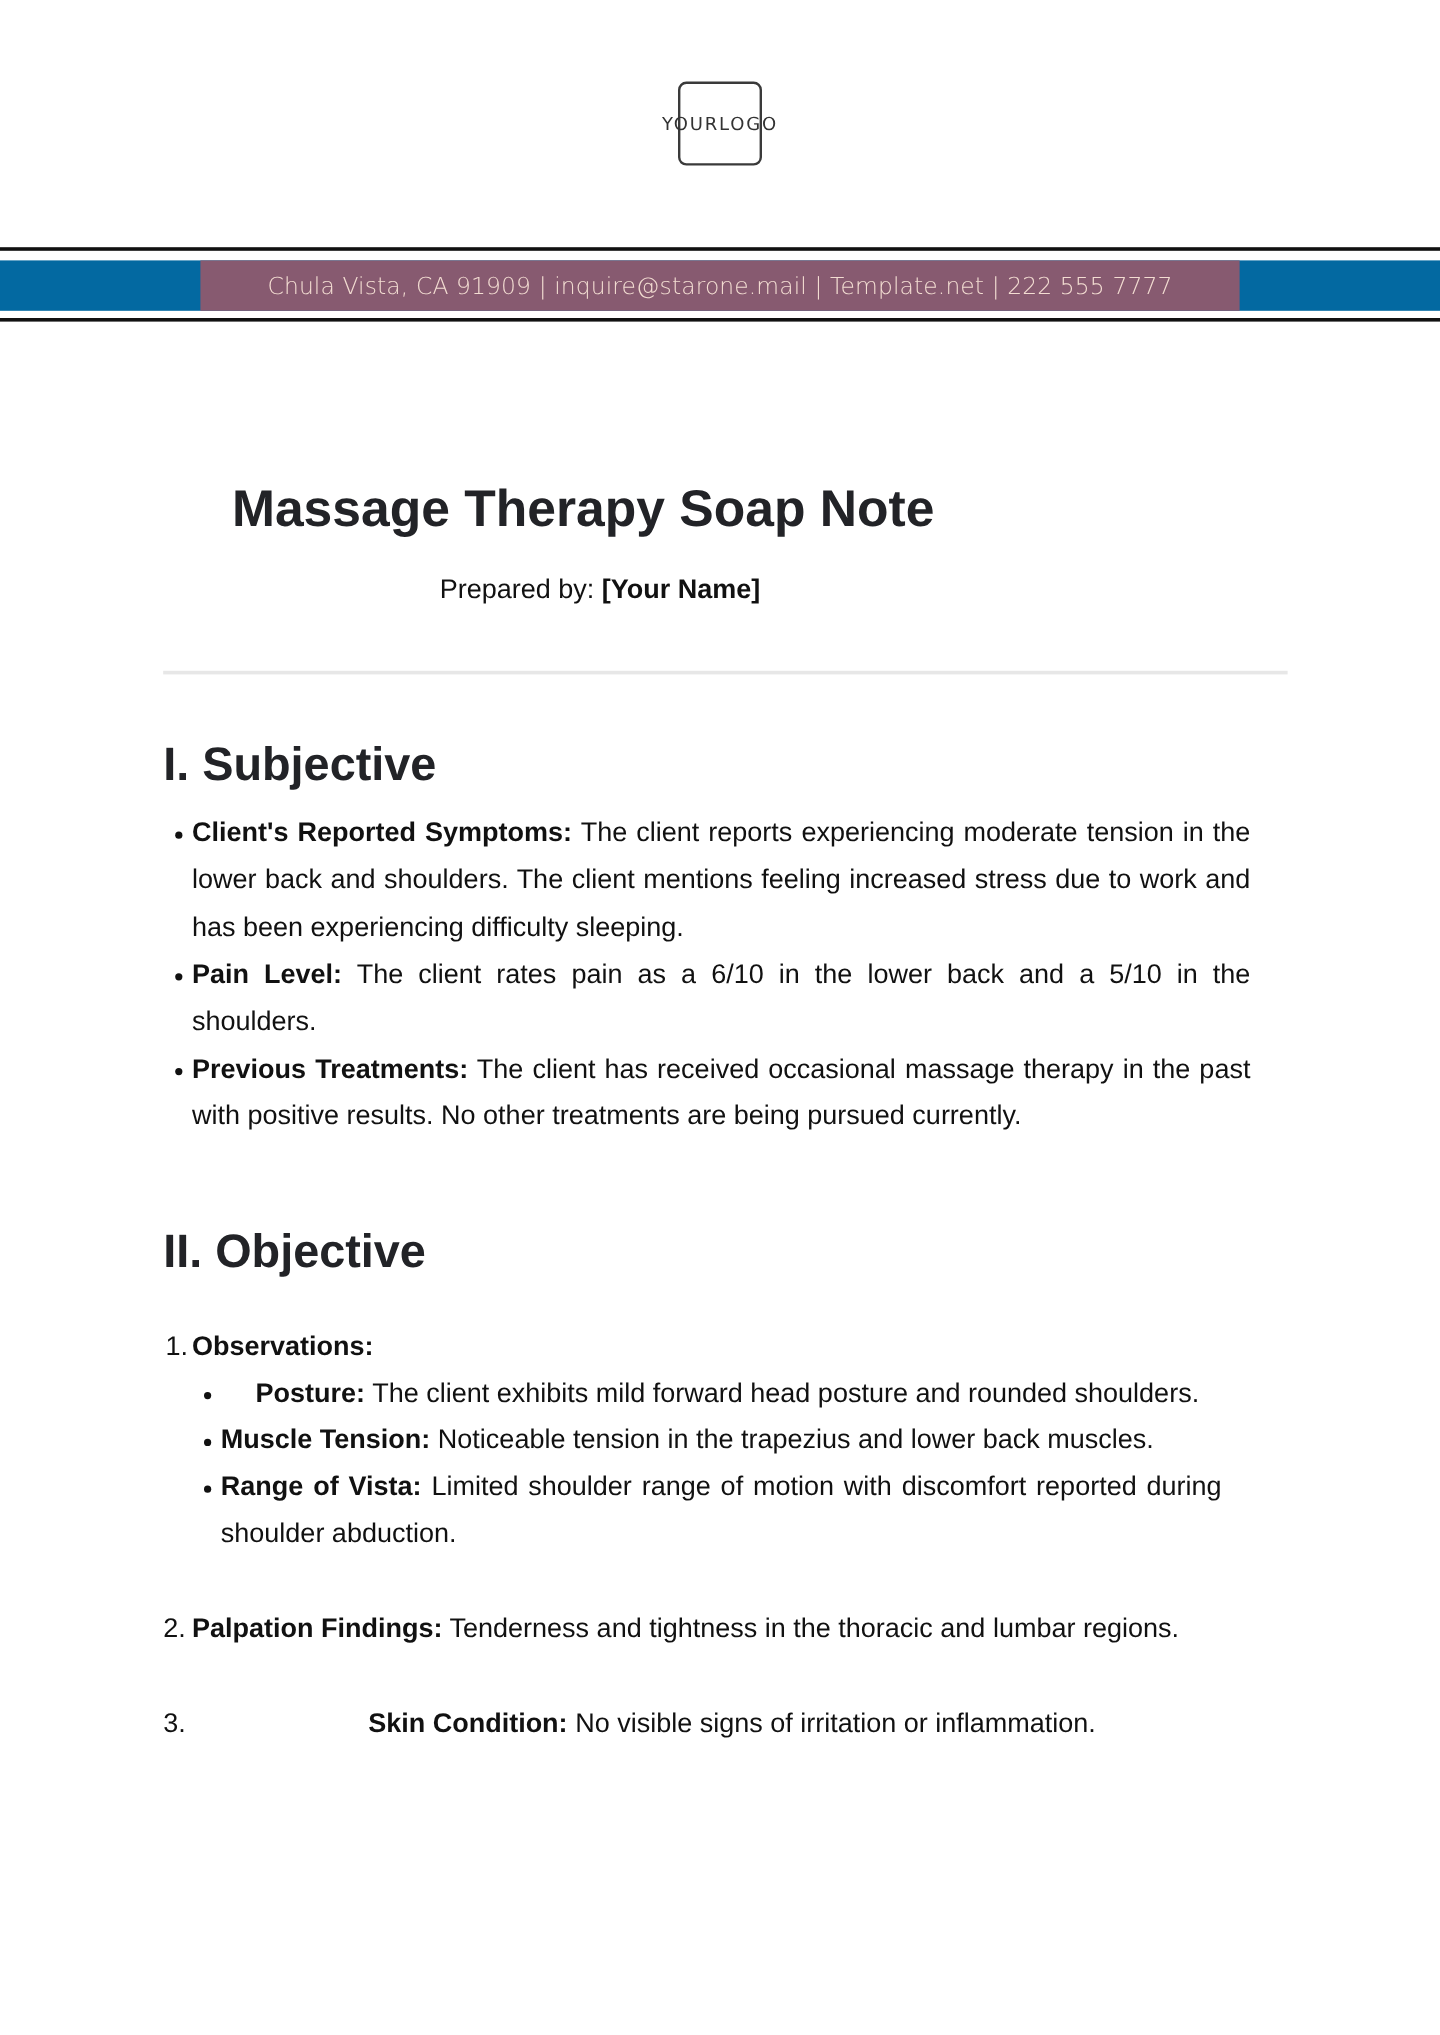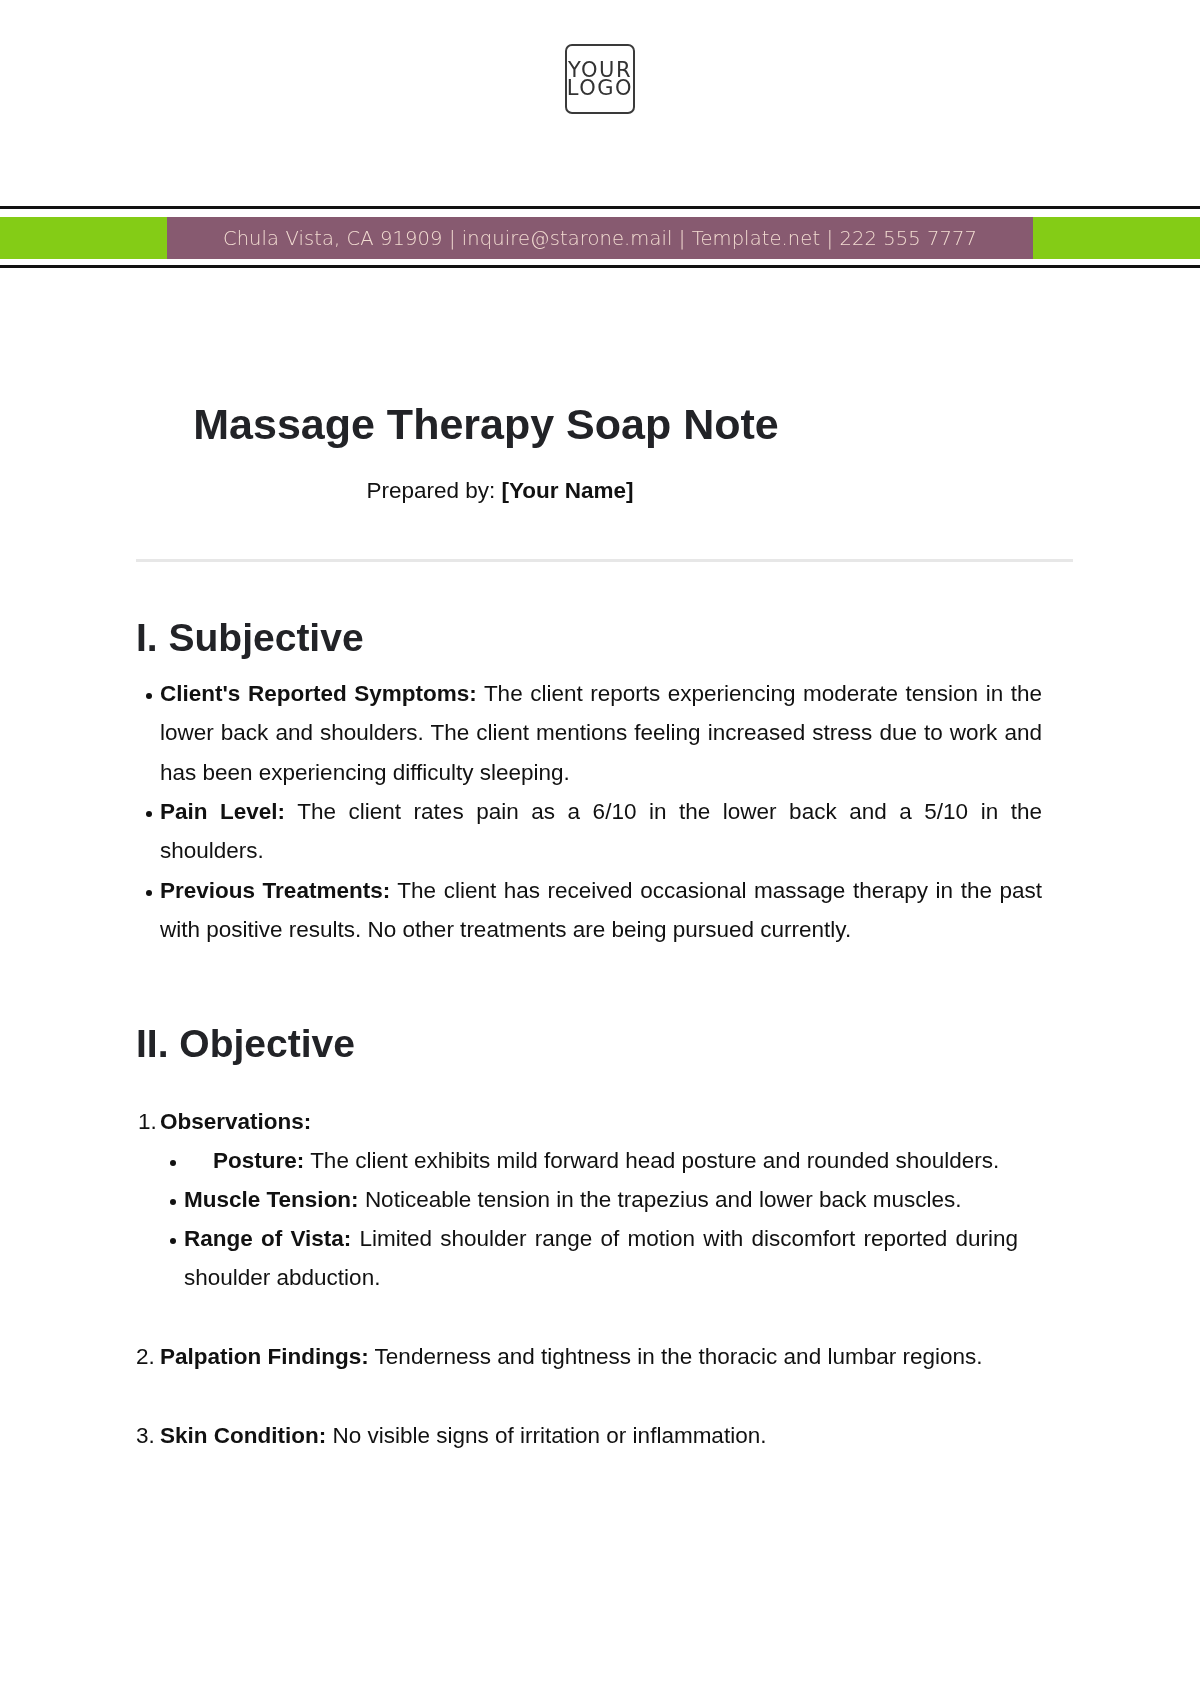--- a/index.html
+++ b/index.html
@@ -1,24 +1,24 @@
 <!DOCTYPE html>
 <html><head>
 <meta charset="utf-8">
 <style>
   html, body { margin: 0; padding: 0; background: #ffffff; }
   body { width: 1200px; height: 1696px; position: relative; overflow: hidden;
          font-family: "Liberation Sans", "DejaVu Sans", sans-serif; color: #111; }
-  .logo { position: absolute; left: 565px; top: 44px; width: 66px; height: 66px;
-          border: 2px solid #3a3a3a; border-radius: 7px; display: flex; flex-direction: column;
+  .logo { position: absolute; left: 565px; top: 68px; width: 66px; height: 66px;
+          border: 2px solid #3a3a3a; border-radius: 7px; display: flex; flex-direction: row;
           align-items: center; justify-content: center; font-family: "DejaVu Sans", sans-serif;
-          font-size: 21px; letter-spacing: 1.5px; line-height: 18px; color: #333; }
+          font-size: 15px; letter-spacing: 1.5px; line-height: 18px; color: #333; }
   .rule-top { position: absolute; left: 0; top: 206px; width: 1200px; height: 3px; background: #111; }
   .rule-bottom { position: absolute; left: 0; top: 265px; width: 1200px; height: 3px; background: #111; }
-  .band { position: absolute; left: 0; top: 217px; width: 1200px; height: 42px; background: #84cc16; }
+  .band { position: absolute; left: 0; top: 217px; width: 1200px; height: 42px; background: #0369a1; }
   .band-inner { position: absolute; left: 167px; top: 0; width: 866px; height: 42px; background: #875A70;
                 display: flex; align-items: center; justify-content: center;
                 color: #F3DDD2; font-size: 19.5px; font-family: "DejaVu Sans", sans-serif; font-weight: 300; letter-spacing: 0.1px; }
   .title { position: absolute; left: 0; top: 400px; width: 972px; text-align: center;
            font-size: 43px; font-weight: bold; color: #222327; }
   .prepared { position: absolute; left: 0; top: 478px; width: 1000px; text-align: center;
               font-size: 22.5px; color: #111; }
   .prepared b { font-weight: bold; }
   .divider { position: absolute; left: 136px; top: 559px; width: 937px; height: 3px; background: #e7e7e7; }
   .h2 { position: absolute; left: 136px; font-size: 39px; font-weight: bold; color: #222327; }
@@ -96,16 +96,16 @@
   <span>Limited shoulder range of motion with discomfort reported during shoulder abduction.</span>
 </div>
 
 <div class="num" style="left:136px; top:1337px;">2.</div>
 <div class="para" style="left:160px; top:1337px; width:900px; text-align:left;">
   <b>Palpation Findings:</b>
   <span>Tenderness and tightness in the thoracic and lumbar regions.</span>
 </div>
 
 <div class="num" style="left:136px; top:1416px;">3.</div>
-<div class="para" style="left:160px; top:1416px; width:900px; text-align:left;">
+<div class="para" style="left:160px; top:1416px; width:900px; text-align:center;">
   <b>Skin Condition:</b>
   <span>No visible signs of irritation or inflammation.</span>
 </div>
 
 </body></html>

